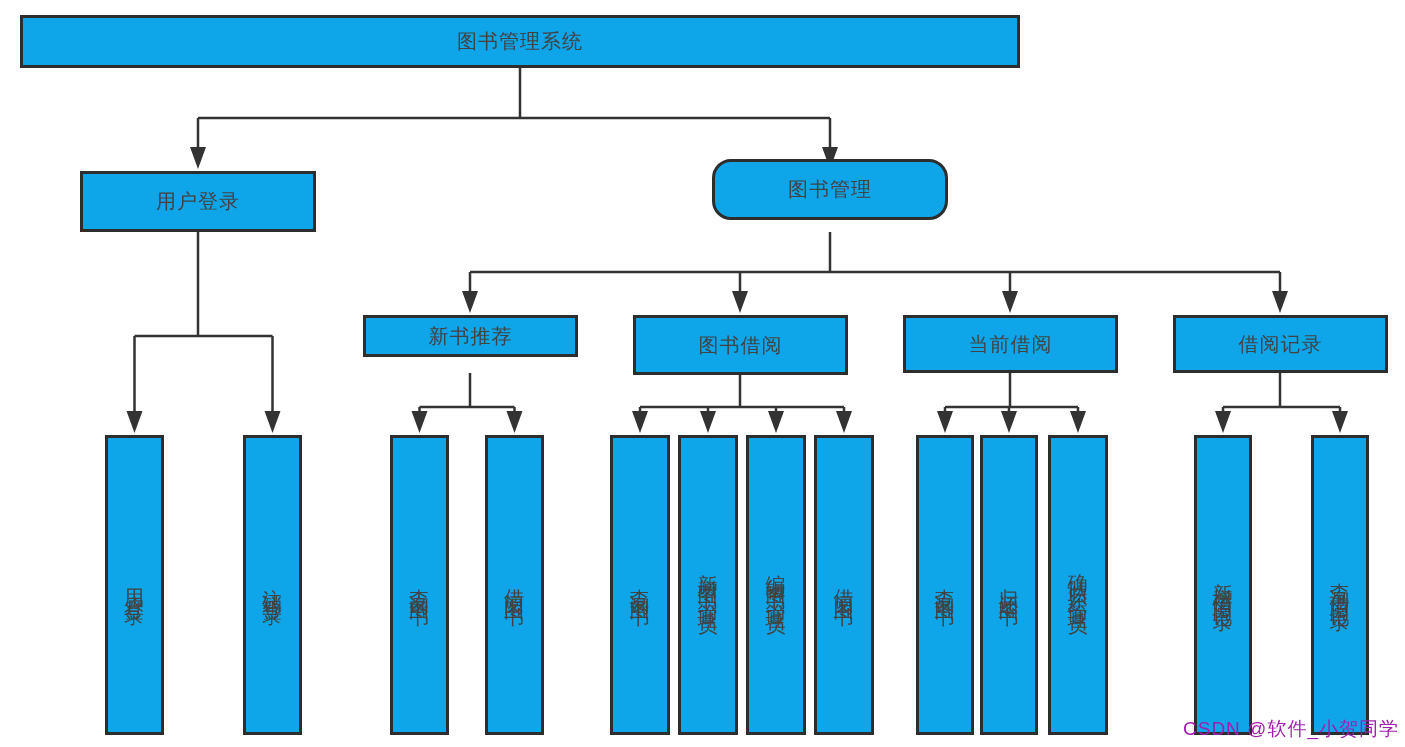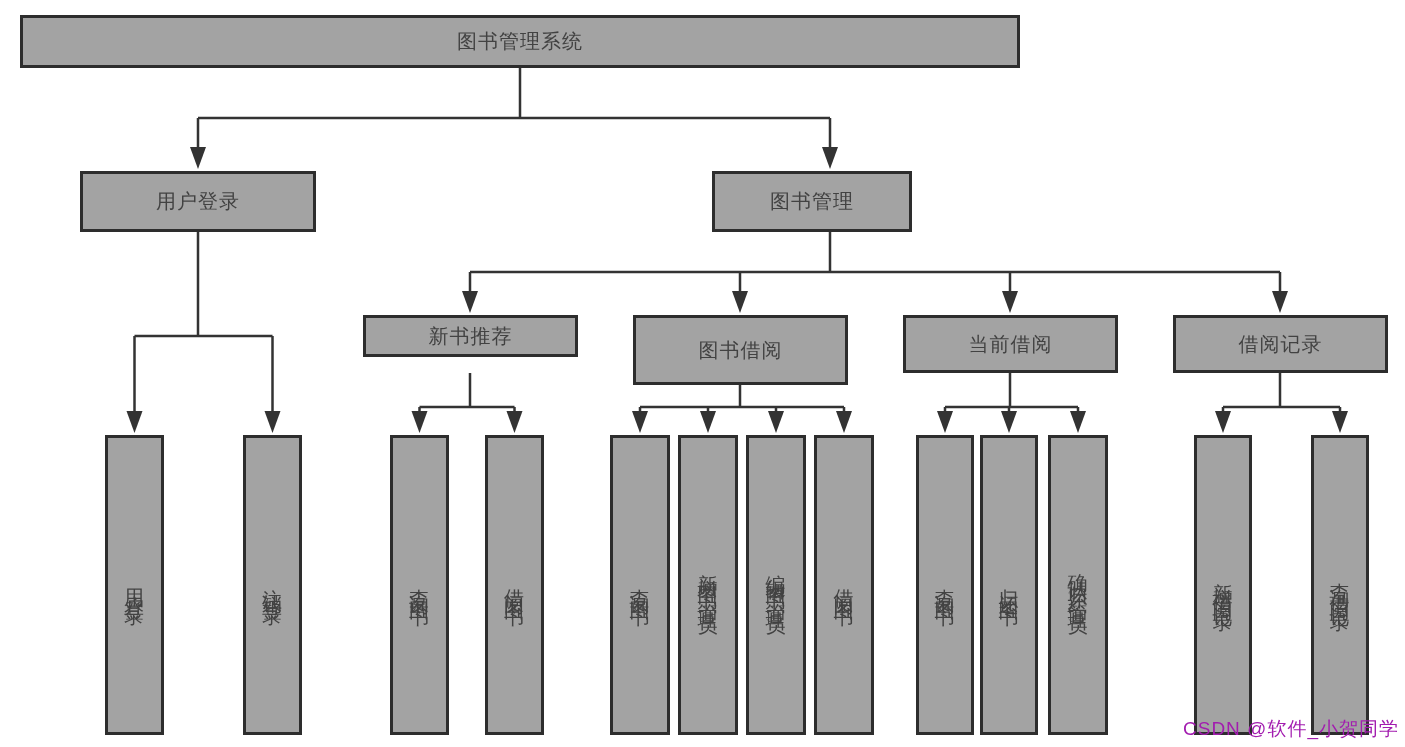--- a/index.html
+++ b/index.html
@@ -13,21 +13,21 @@
   }
   .connectors {
     position: absolute;
     left: 0; top: 0;
     width: 1405px; height: 747px;
   }
   .box {
     position: absolute;
     box-sizing: border-box;
     border: 3px solid #2d2d2d;
-    background: #a3a3a3;
+    background: #0ea5e9;
     display: flex;
     align-items: center;
     justify-content: center;
     color: #424242;
   }
   .hbox { font-size: 20px; letter-spacing: 1px; }
   .vbox span {
     writing-mode: vertical-rl;
     text-orientation: mixed;
     font-size: 20px;
@@ -91,28 +91,28 @@
     </g>
   </svg>
 
   <div class="box hbox" style="left:20px; top:15px; width:1000px; height:53px;">
     <span>图书管理系统</span>
   </div>
 
   <div class="box hbox" style="left:80px; top:171px; width:236px; height:61px;">
     <span>用户登录</span>
   </div>
-  <div class="box hbox" style="left:712px; top:171px; width:200px; height:61px;">
+  <div class="box hbox" style="left:712px; top:159px; width:236px; height:61px;border-radius:19px;">
     <span>图书管理</span>
   </div>
 
   <div class="box hbox" style="left:363px; top:315px; width:215px; height:42px;">
     <span>新书推荐</span>
   </div>
-  <div class="box hbox" style="left:633px; top:315px; width:215px; height:70px;font-family:Liberation Mono, monospace;">
+  <div class="box hbox" style="left:633px; top:315px; width:215px; height:60px;font-family:Liberation Mono, monospace;">
     <span>图书借阅</span>
   </div>
   <div class="box hbox" style="left:903px; top:315px; width:215px; height:58px;">
     <span>当前借阅</span>
   </div>
   <div class="box hbox" style="left:1173px; top:315px; width:215px; height:58px;">
     <span>借阅记录</span>
   </div>
 
   <div class="box vbox" style="left:105px; top:435px; width:59px; height:300px;">

